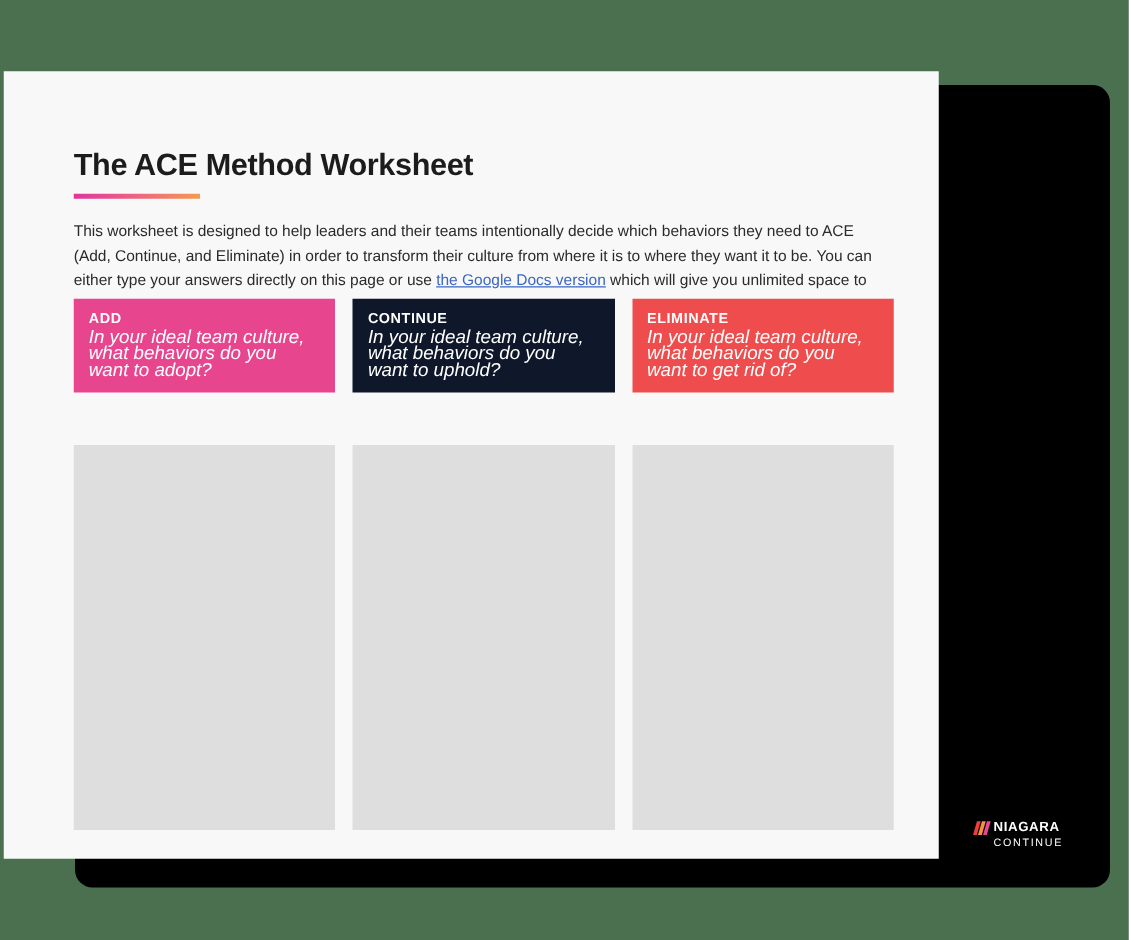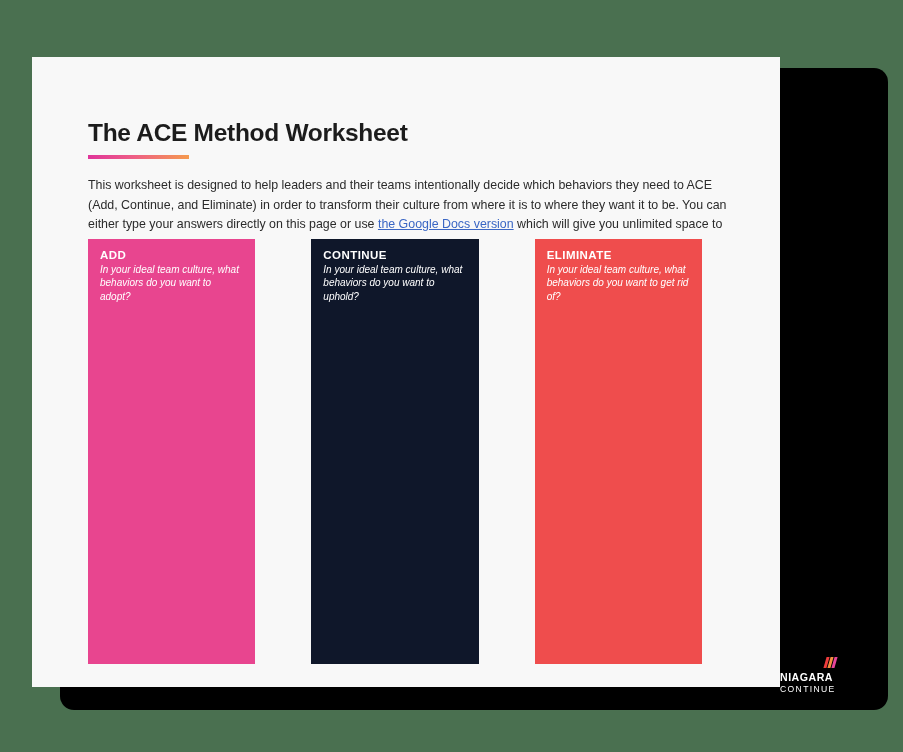--- a/index.html
+++ b/index.html
@@ -24,21 +24,21 @@
     width: 828px;
     height: 642px;
     background: #000000;
     border-radius: 14px;
     filter: blur(0.4px);
   }
 
   
   #page {
     position: absolute;
-    left: 32px;
+    left: 3px;
     top: 57px;
     width: 748px;
     height: 630px;
     background: #f8f8f8;
     overflow: hidden;
   }
 
   
   #page-title {
     position: absolute;
@@ -84,59 +84,58 @@
     top: 182px;
     width: 656px;
     height: 425px;
     display: flex;
     gap: 14px;
   }
 
   .column {
     flex: 1 1 0;
     display: flex;
-    flex-direction: row;
+    flex-direction: column;
     min-width: 0;
     gap: 42px;
   }
 
   .column-header {
     padding: 9px 12px 11px 12px;
     color: #ffffff;
   }
 
   .column-header-title {
     font-size: 11.5px;
     font-weight: bold;
     letter-spacing: 0.45px;
     line-height: 14px;
     margin-bottom: 1px;
   }
 
   .column-header-subtitle {
-    font-size: 10px;
+    font-size: 15px;
     font-style: italic;
     line-height: 13.4px;
     color: #ffffff;
   }
 
   .column-body {
     flex: 1 1 auto;
     background: #dedede;
   }
 
   
   #logo {
     position: absolute;
     left: 780px;
     top: 657px;
     display: flex;
-    align-items: flex-end;
+    align-items: flex-start;
     gap: 4px;
-    flex-direction: column;
   }
 
   #logo-slashes {
     display: flex;
     gap: 1.5px;
     transform: skewX(-16deg);
   }
 
   #logo-slashes span {
     display: block;

